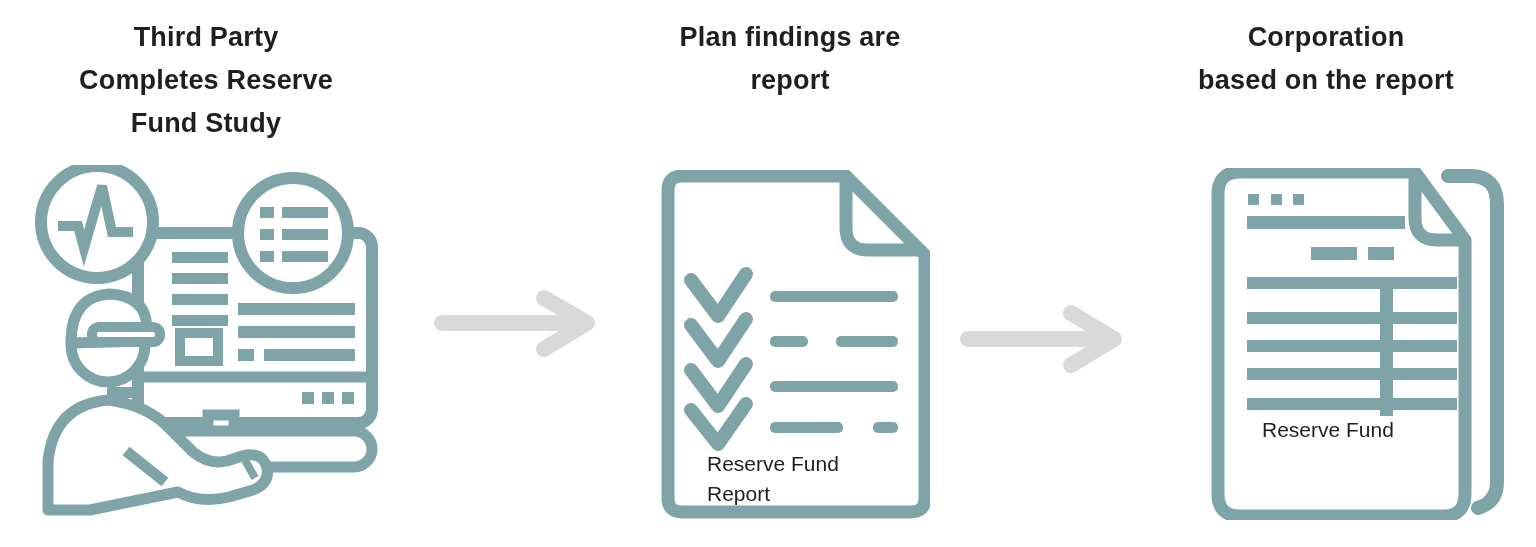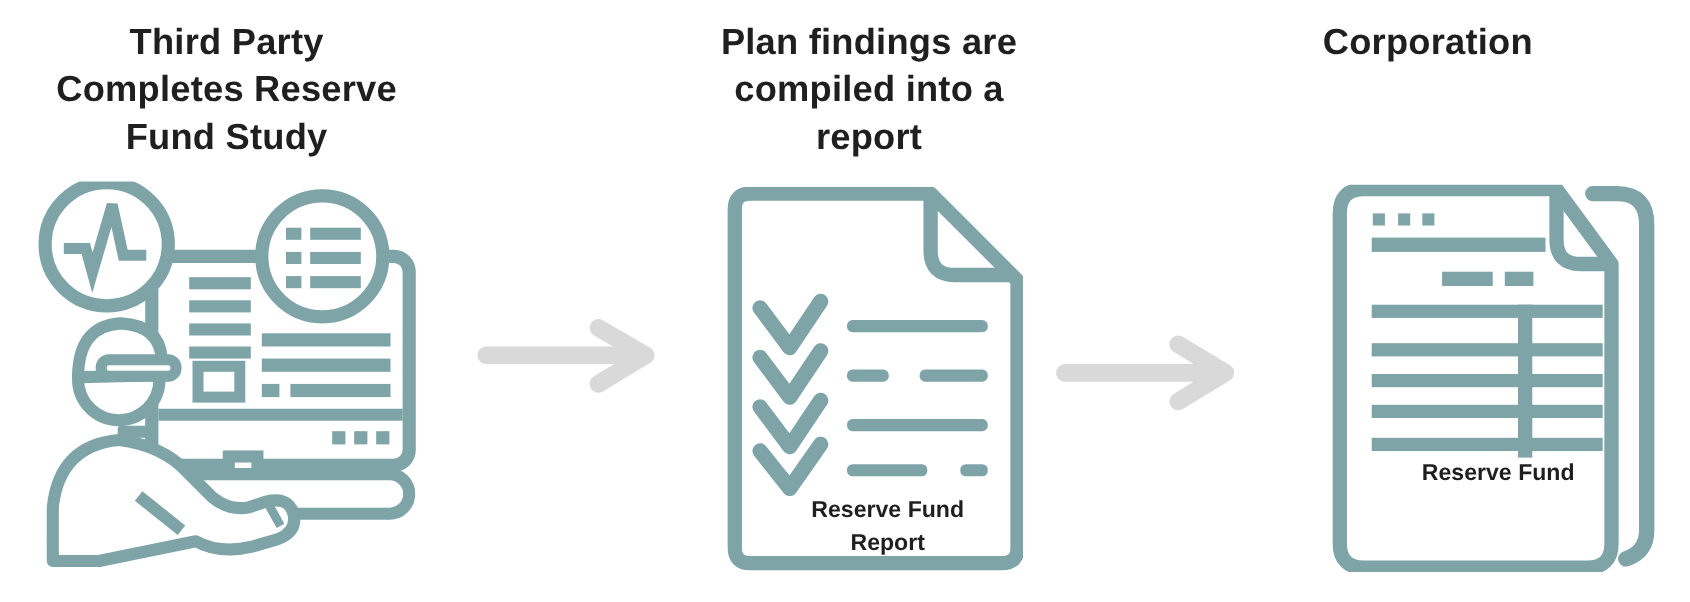--- a/index.html
+++ b/index.html
@@ -10,36 +10,36 @@
   }
   html,body{margin:0;padding:0;background:#fff;}
   .canvas{
     position:relative;width:1536px;height:547px;
     background:var(--background);
     font-family:"Liberation Sans","DejaVu Sans",sans-serif;
     overflow:hidden;
   }
   .heading{
     position:absolute;top:16px;width:360px;margin:0;
-    text-align:center;font-weight:bold;font-size:33px;line-height:43px;
+    text-align:center;font-weight:bold;font-size:27px;line-height:43px;
     color:var(--text-dark);letter-spacing:.2px;
   }
   .heading span{display:block;}
   .h1{left:26px;}
   .h2{left:610px;}
-  .h3{left:1118px;}
+  .h3{left:1146px;}
   .icon-wrap{position:absolute;}
   .i1{left:30px;top:165px;width:380px;height:382px;}
   .i2{left:660px;top:170px;width:270px;height:350px;}
   .i3{left:1210px;top:168px;width:300px;height:352px;}
   .arrow{position:absolute;}
   .a1{left:430px;top:285px;}
   .a2{left:958px;top:300px;}
   .doc-label{
-    position:absolute;text-align:center;font-weight:bold;
+    position:absolute;text-align:left;font-weight:normal;
     color:var(--text-dark);
   }
   .doc-label span{display:block;}
   .label-report{left:47px;top:279px;width:200px;font-size:21px;line-height:30px;}
   .label-plan{left:52px;top:246px;width:200px;font-size:21px;line-height:31px;}
   .stroke{stroke:var(--icon-teal);fill:none;}
   .fillw{fill:#fff;}
   .fillt{fill:var(--icon-teal);stroke:none;}
   .arrowstroke{stroke:var(--arrow-gray);fill:none;stroke-linecap:round;stroke-linejoin:round;}
 </style>
@@ -49,26 +49,26 @@
 <div class="canvas">
 
   <h2 class="heading h1">
     <span>Third Party</span>
     <span>Completes Reserve</span>
     <span>Fund Study</span>
   </h2>
 
   <h2 class="heading h2">
     <span>Plan findings are</span>
-    <span>compiled into a</span>
     <span>report</span>
   </h2>
 
   <h2 class="heading h3">
     <span>Corporation</span>
+    <span>based on the report</span>
   </h2>
 
   <div class="icon-wrap i1">
     <svg width="380" height="382" viewBox="0 0 380 382" xmlns="http://www.w3.org/2000/svg">
 
       <rect class="fillw stroke" stroke-width="12" x="108" y="68" width="234" height="190" rx="14"></rect>
       <line class="stroke" stroke-width="11" x1="114" y1="212" x2="336" y2="212"></line>
 
       <rect class="fillt" x="272" y="227" width="12" height="12"></rect>
       <rect class="fillt" x="292" y="227" width="12" height="12"></rect>

